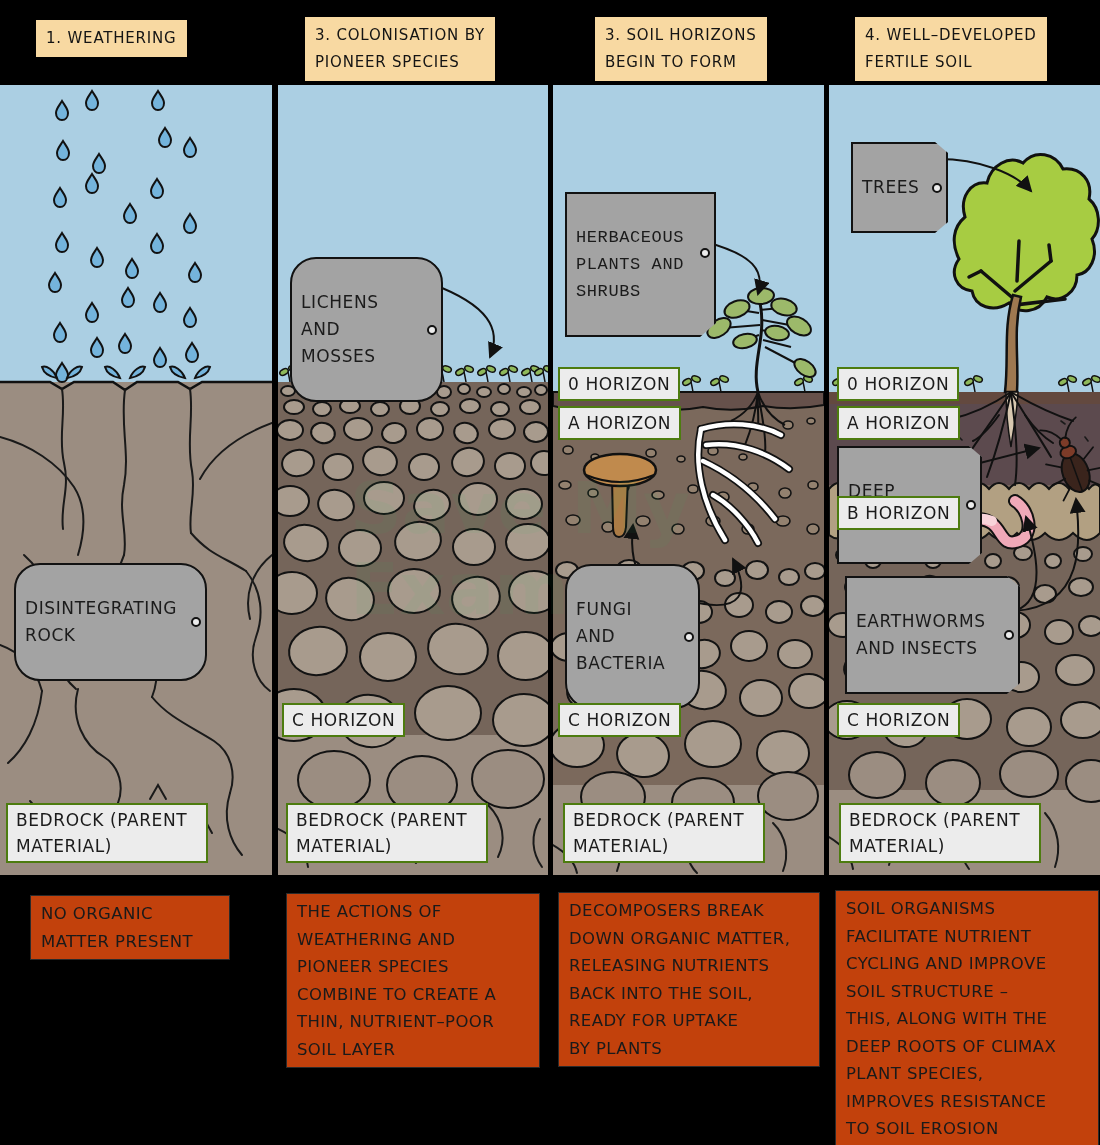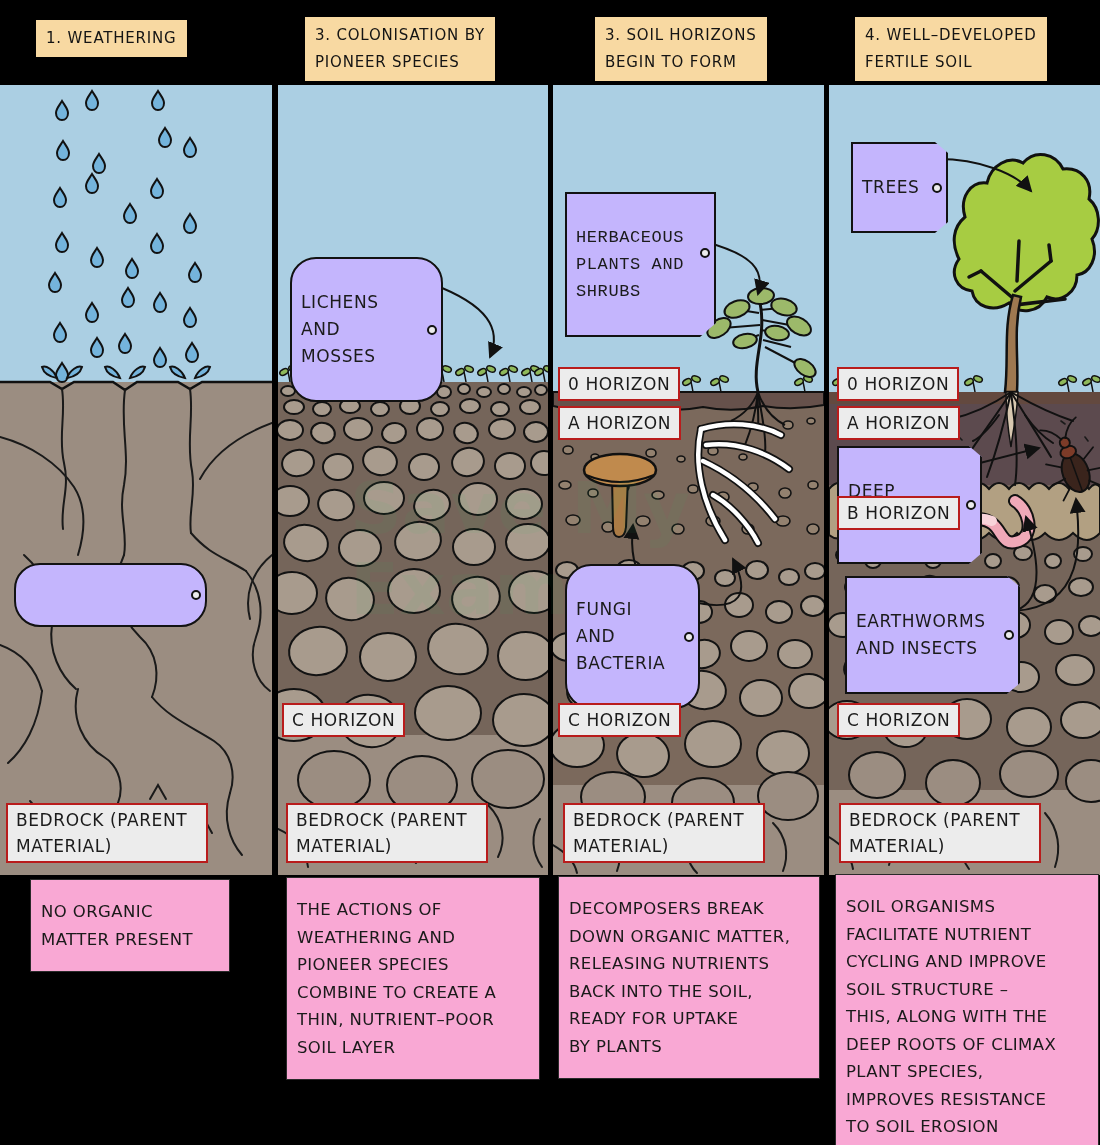--- a/index.html
+++ b/index.html
@@ -2,35 +2,35 @@
 <html><head>
 <meta charset="utf-8">
 <style>
   html,body{margin:0;padding:0;background:#000;}
   #stage{position:relative;width:1100px;height:1145px;background:#000;overflow:hidden;
          font-family:"DejaVu Sans",sans-serif;}
   .panel{position:absolute;top:0;height:1145px;}
   .scene{position:absolute;left:0;top:85px;display:block;}
   .hdr{position:absolute;background:#f8d9a2;color:#141414;font-size:15px;line-height:27px;
        letter-spacing:.8px;padding:5px 10px;white-space:pre-line;z-index:10;}
-  .lbl{position:absolute;background:#ececec;color:#1b1b1b;border:2px solid #b91c1c;
+  .lbl{position:absolute;background:#ececec;color:#1b1b1b;border:2px solid #4d7c0f;
        font-size:17px;line-height:26px;letter-spacing:.6px;padding:2px 8px;
        white-space:pre-line;z-index:10;}
-  .tag{position:absolute;background:#c4b5fd;color:#1b1b1b;border:2px solid #121212;
+  .tag{position:absolute;background:#a3a3a3;color:#1b1b1b;border:2px solid #121212;
        font-size:17px;line-height:27px;letter-spacing:.6px;padding:3px 22px 3px 9px;
        white-space:pre-line;z-index:10;}
   .notch-tr{clip-path:polygon(0 0,calc(100% - 16px) 0,100% 14px,100% 100%,0 100%);border-radius:26px;}
   .notch-br{clip-path:polygon(0 0,100% 0,100% calc(100% - 14px),calc(100% - 16px) 100%,0 100%);font-family:Liberation Mono, monospace;}
   .notch-rr{clip-path:polygon(0 0,calc(100% - 13px) 0,100% 11px,100% calc(100% - 11px),calc(100% - 13px) 100%,0 100%);}
   .hole{position:absolute;right:4px;top:50%;margin-top:-5px;width:6px;height:6px;
         border:2px solid #121212;border-radius:50%;background:#ececec;}
   .hole.hi{top:42%;}
-  .cap{position:absolute;background:#f9a8d4;color:#1a1a1a;border:1px solid #2a2a2a;
-       font-size:16.5px;line-height:27.5px;letter-spacing:.4px;padding:18px 10px;
-       white-space:pre-line;z-index:10;}
+  .cap{position:absolute;background:#c2410c;color:#1a1a1a;border:1px solid #2a2a2a;
+       font-size:16.5px;line-height:27.5px;letter-spacing:.4px;padding:4px 10px;
+       white-space:pre-line;z-index:10;margin-top:16px;}
   .wm{position:absolute;left:350px;top:468px;width:410px;color:#22c55e;opacity:.05;
       font-size:72px;font-weight:bold;line-height:1.12;white-space:pre-line;z-index:5;
       pointer-events:none;}
   svg *{vector-effect:none;}
 </style>
 </head>
 <body>
 
 <div id="stage">
 
@@ -99,20 +99,22 @@
           <use href="#drop" x="160" y="272"></use>
           <use href="#drop" x="192" y="267"></use>
       </g>
       <g>
         <use href="#splash" x="62" y="293"></use>
           <use href="#splash" x="125" y="293"></use>
           <use href="#splash" x="190" y="293"></use>
       </g>
     </svg>
     <div class="tag notch-tr" style="left:14px;top:563px;width:158px">
+      <span>DISINTEGRATING
+ROCK</span>
       <span class="hole"></span>
     </div>
     <div class="lbl" style="left:6px;top:803px;width:182px">BEDROCK (PARENT
 MATERIAL)</div>
     <div class="cap" style="left:30px;top:879px;width:178px">NO ORGANIC
 MATTER PRESENT</div>
   </div>
 
   <div class="panel" style="left:278px;width:270px">
     <div class="hdr" style="left:27px;top:17px">3. COLONISATION BY

